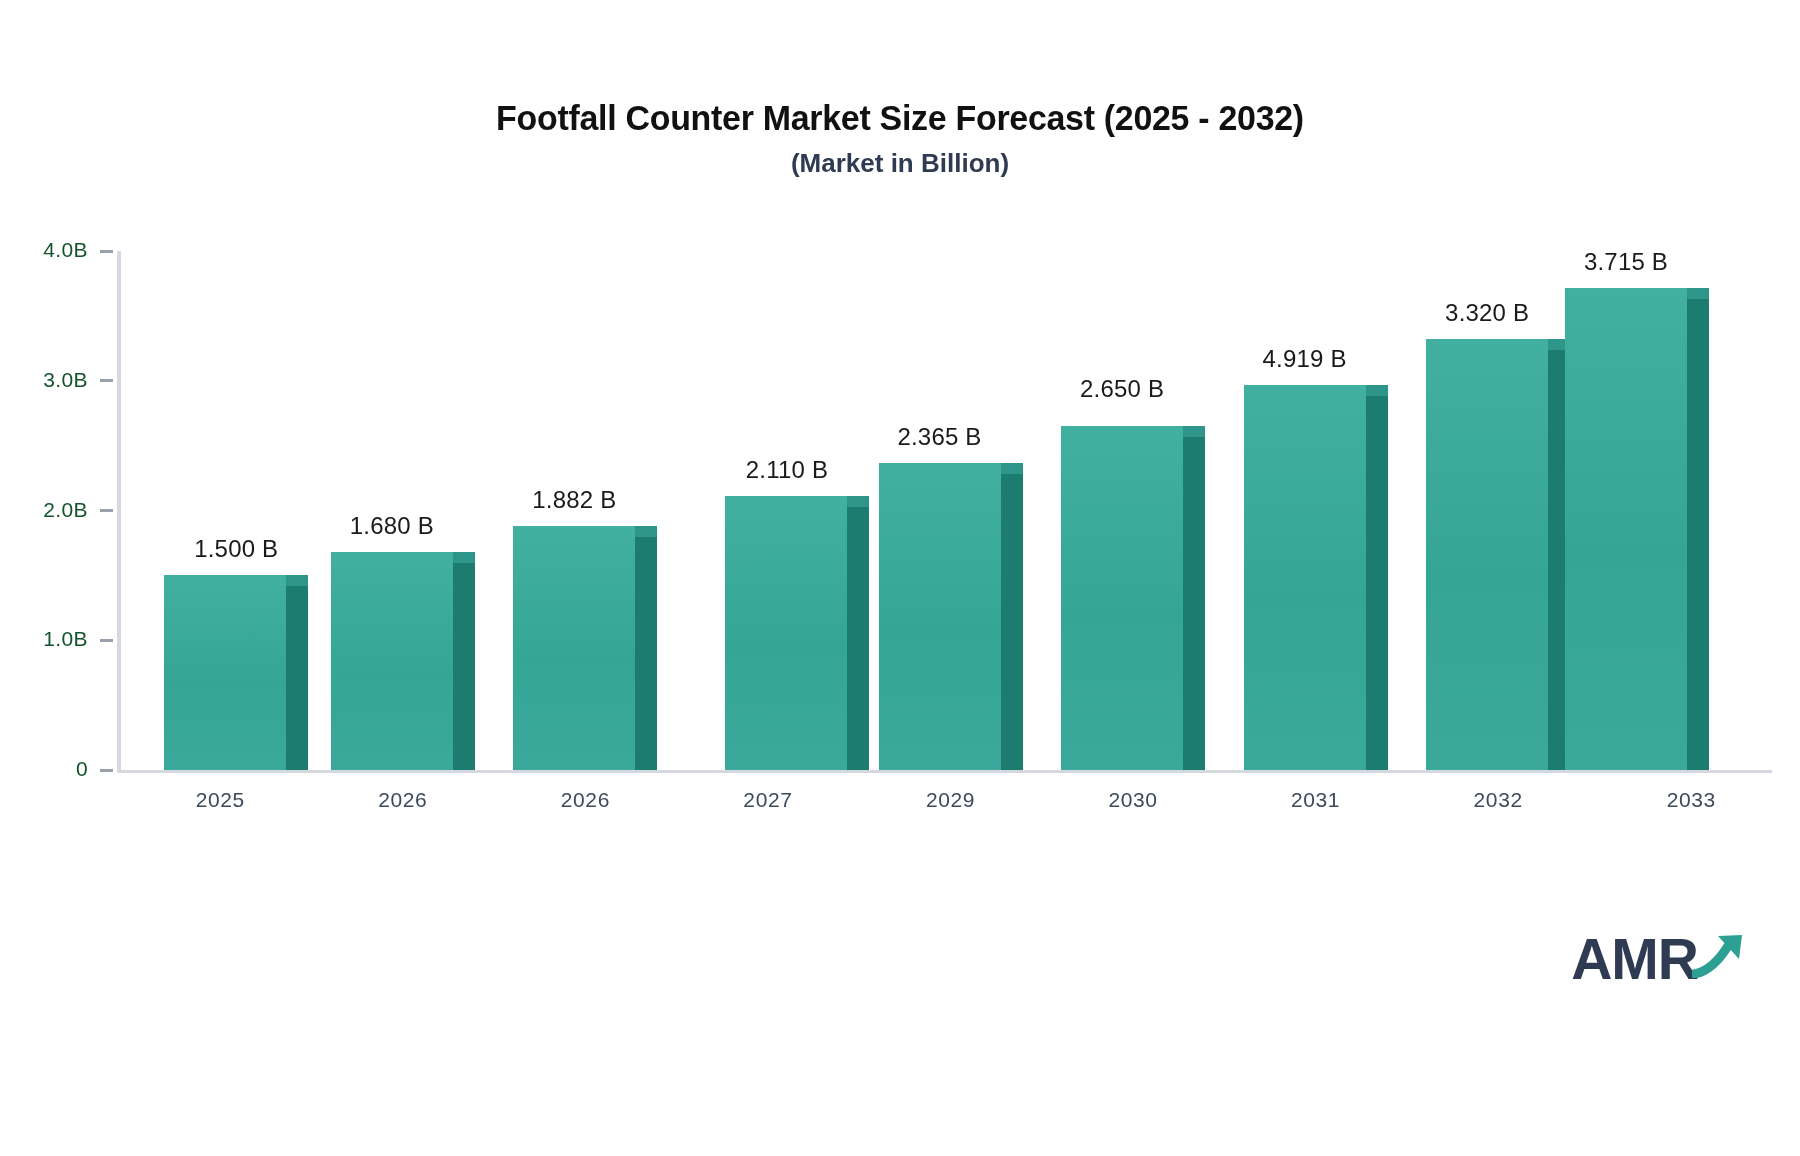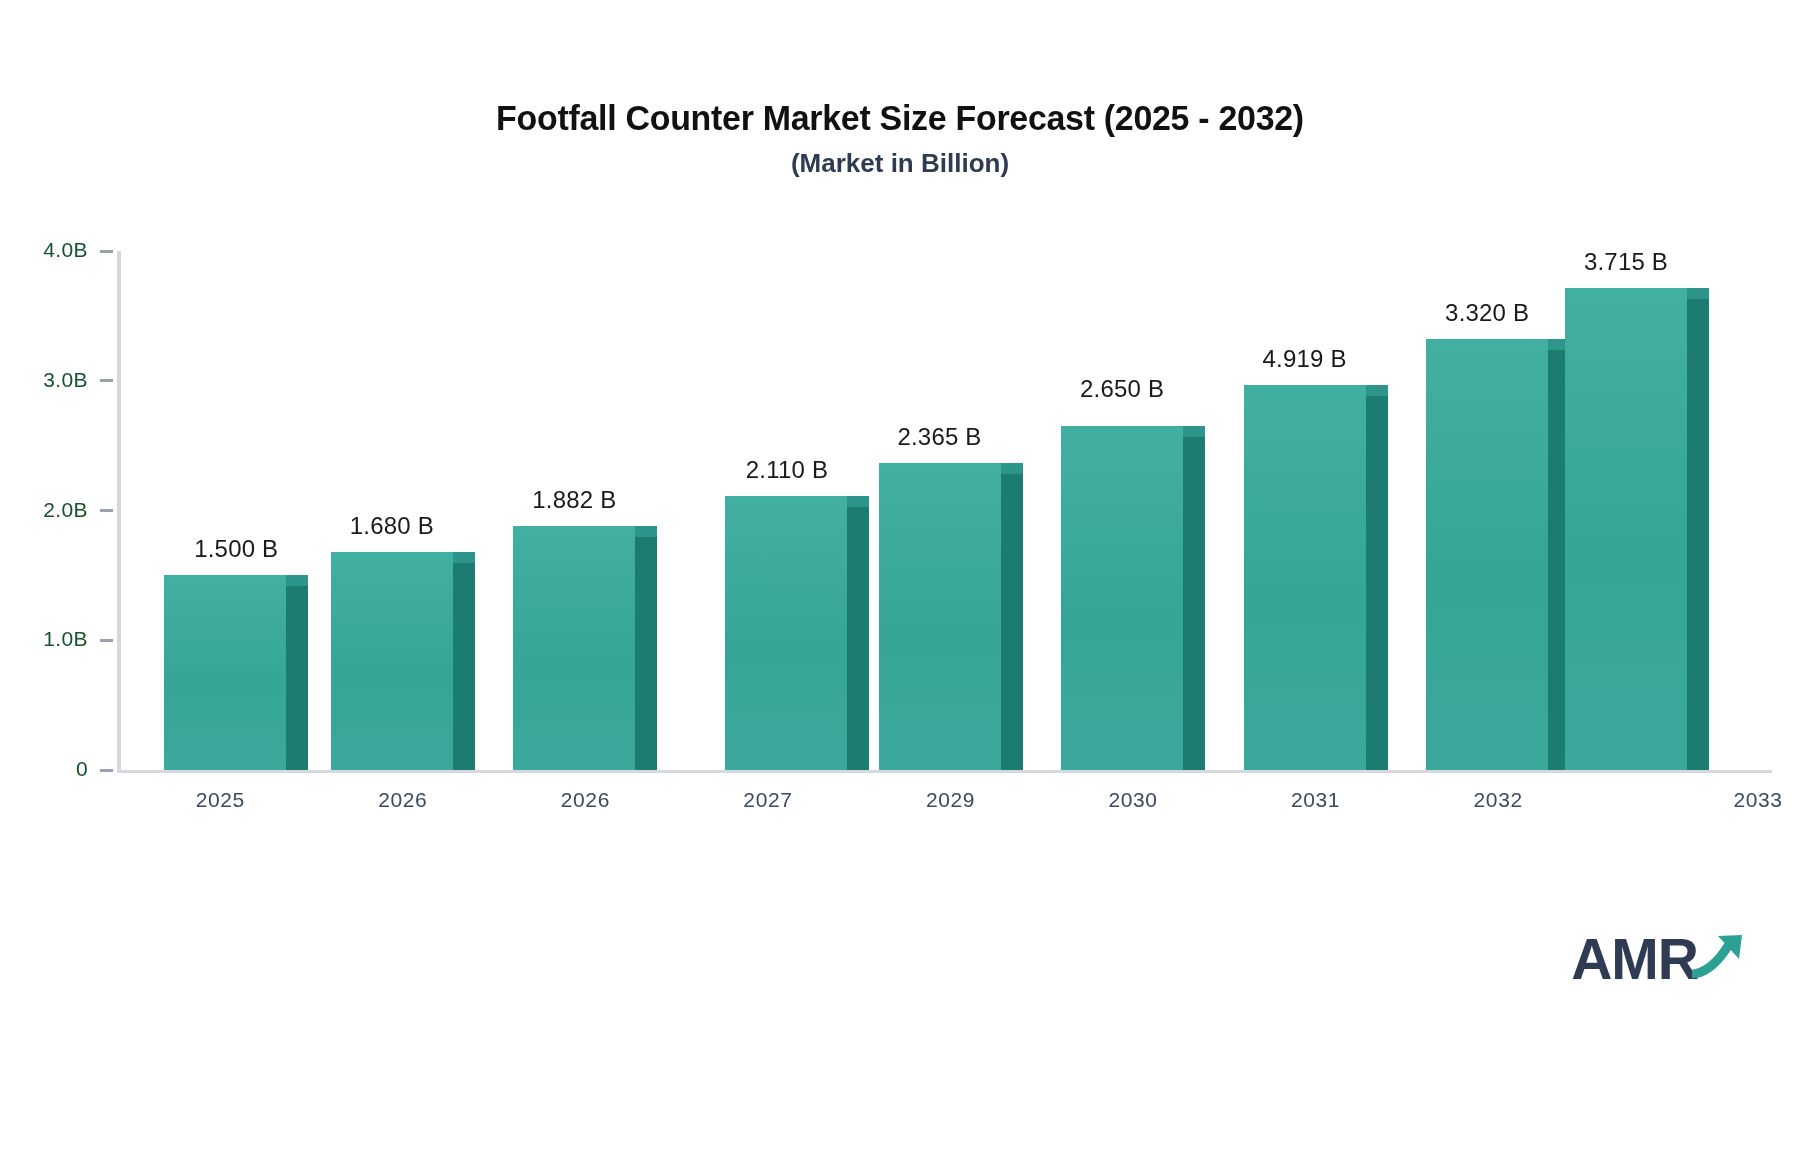--- a/index.html
+++ b/index.html
@@ -263,21 +263,21 @@
       </div>
     <div id="x-labels">
         <div class="x-label" style="left: 129px; width: 182.556px;">2025</div>
         <div class="x-label" style="left: 311.556px; width: 182.556px;">2026</div>
         <div class="x-label" style="left: 494.111px; width: 182.556px;">2026</div>
         <div class="x-label" style="left: 676.667px; width: 182.556px;">2027</div>
         <div class="x-label" style="left: 859.222px; width: 182.556px;">2029</div>
         <div class="x-label" style="left: 1041.78px; width: 182.556px;">2030</div>
         <div class="x-label" style="left: 1224.33px; width: 182.556px;">2031</div>
         <div class="x-label" style="left: 1406.89px; width: 182.556px;">2032</div>
-        <div class="x-label" style="left: 1600px; width: 182.556px; text-align: right;">2033</div>
+        <div class="x-label" style="left: 1600px; width: 182.556px;">2033</div>
       </div>
   </div>
 
   <div id="amr-logo">
     <span id="amr-wordmark">AMR</span>
     <span id="amr-arrow-icon">
       <svg width="56" height="46" viewBox="0 0 56 46">
         <path d="M2 42 C 14 40, 26 30, 36 14" stroke="#2ba093" stroke-width="9" fill="none" stroke-linecap="round"></path>
         <path d="M26 4 L 50 3 L 47 27 Z" fill="#2ba093"></path>
       </svg>

